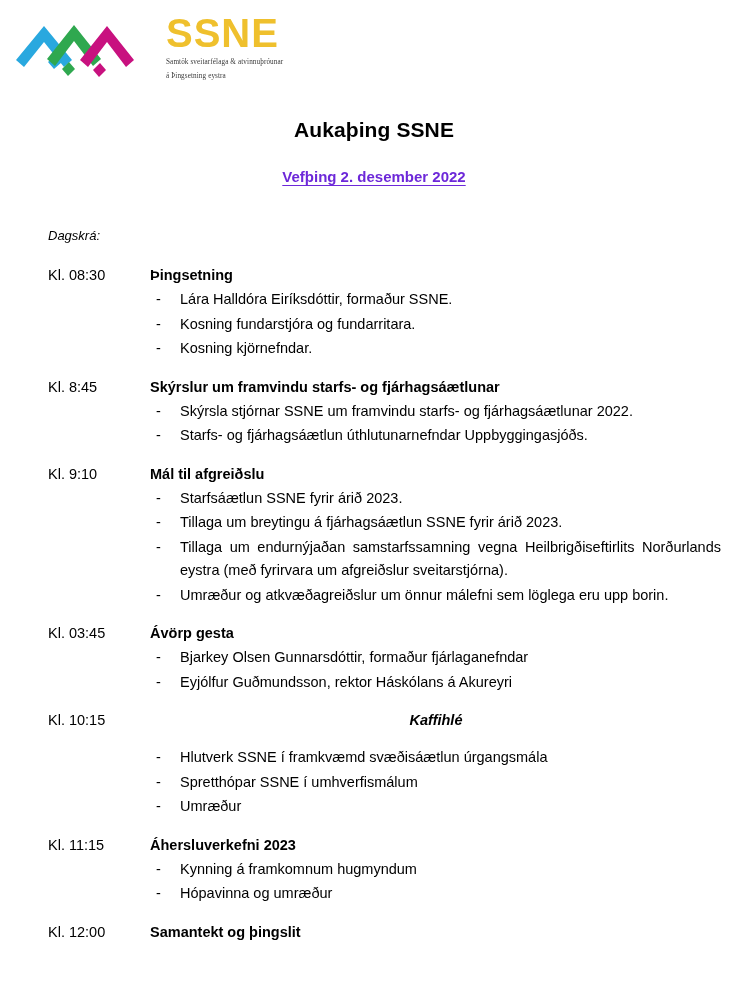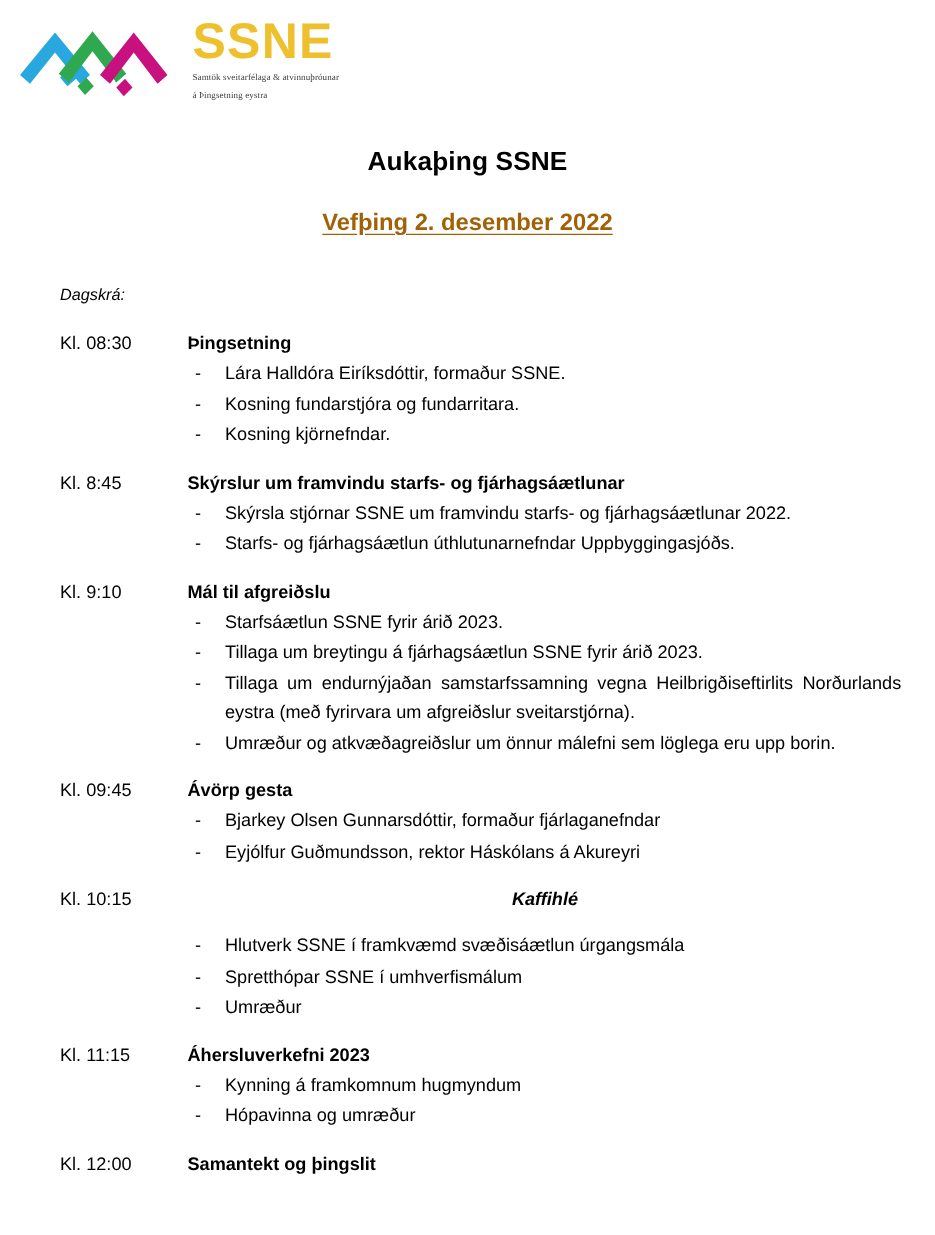--- a/index.html
+++ b/index.html
@@ -26,21 +26,21 @@
   }
   #logo-mark {
     position: absolute;
     left: 0px;
     top: 4px;
     width: 132px;
     height: 64px;
   }
   #logo-wordmark {
     position: absolute;
-    left: 140px;
+    left: 152px;
     top: 2px;
     width: 156px;
     height: 74px;
   }
   .logo-ssne-text {
     font-family: "Liberation Sans", sans-serif;
     font-weight: 700;
     font-size: 40px;
     letter-spacing: 1px;
     line-height: 42px;
@@ -69,23 +69,23 @@
     letter-spacing: 0.1px;
   }
   #doc-subtitle {
     position: absolute;
     left: 0;
     top: 168px;
     width: 748px;
     text-align: center;
   }
   #doc-subtitle .link {
-    font-size: 19px;
-    font-weight: 700;
-    color: #a16207;
+    font-size: 15px;
+    font-weight: 700;
+    color: #6d28d9;
     text-decoration: underline;
     text-underline-offset: 3px;
   }
 
   
   #agenda {
     position: absolute;
     left: 48px;
     top: 228px;
     width: 674px;
@@ -215,21 +215,21 @@
             <span class="btext">Tillaga um endurnýjaðan samstarfssamning vegna Heilbrigðiseftirlits Norðurlands eystra (með fyrirvara um afgreiðslur sveitarstjórna).</span>
           </li>
           <li class="justify">
             <span class="dash">-</span>
             <span class="btext">Umræður og atkvæðagreiðslur um önnur málefni sem löglega eru upp borin.</span>
           </li>
         </ul>
       </div>
       <div class="agenda-item">
         <div class="agenda-head">
-          <div class="agenda-time">Kl. 09:45</div>
+          <div class="agenda-time">Kl. 03:45</div>
           <div class="agenda-title">Ávörp gesta</div>
         </div>
         <ul class="agenda-bullets">
           <li><span class="dash">-</span><span class="btext">Bjarkey Olsen Gunnarsdóttir, formaður fjárlaganefndar</span></li>
           <li><span class="dash">-</span><span class="btext">Eyjólfur Guðmundsson, rektor Háskólans á Akureyri</span></li>
         </ul>
       </div>
       <div class="agenda-item">
         <div class="agenda-head">
           <div class="agenda-time">Kl. 10:15</div>

